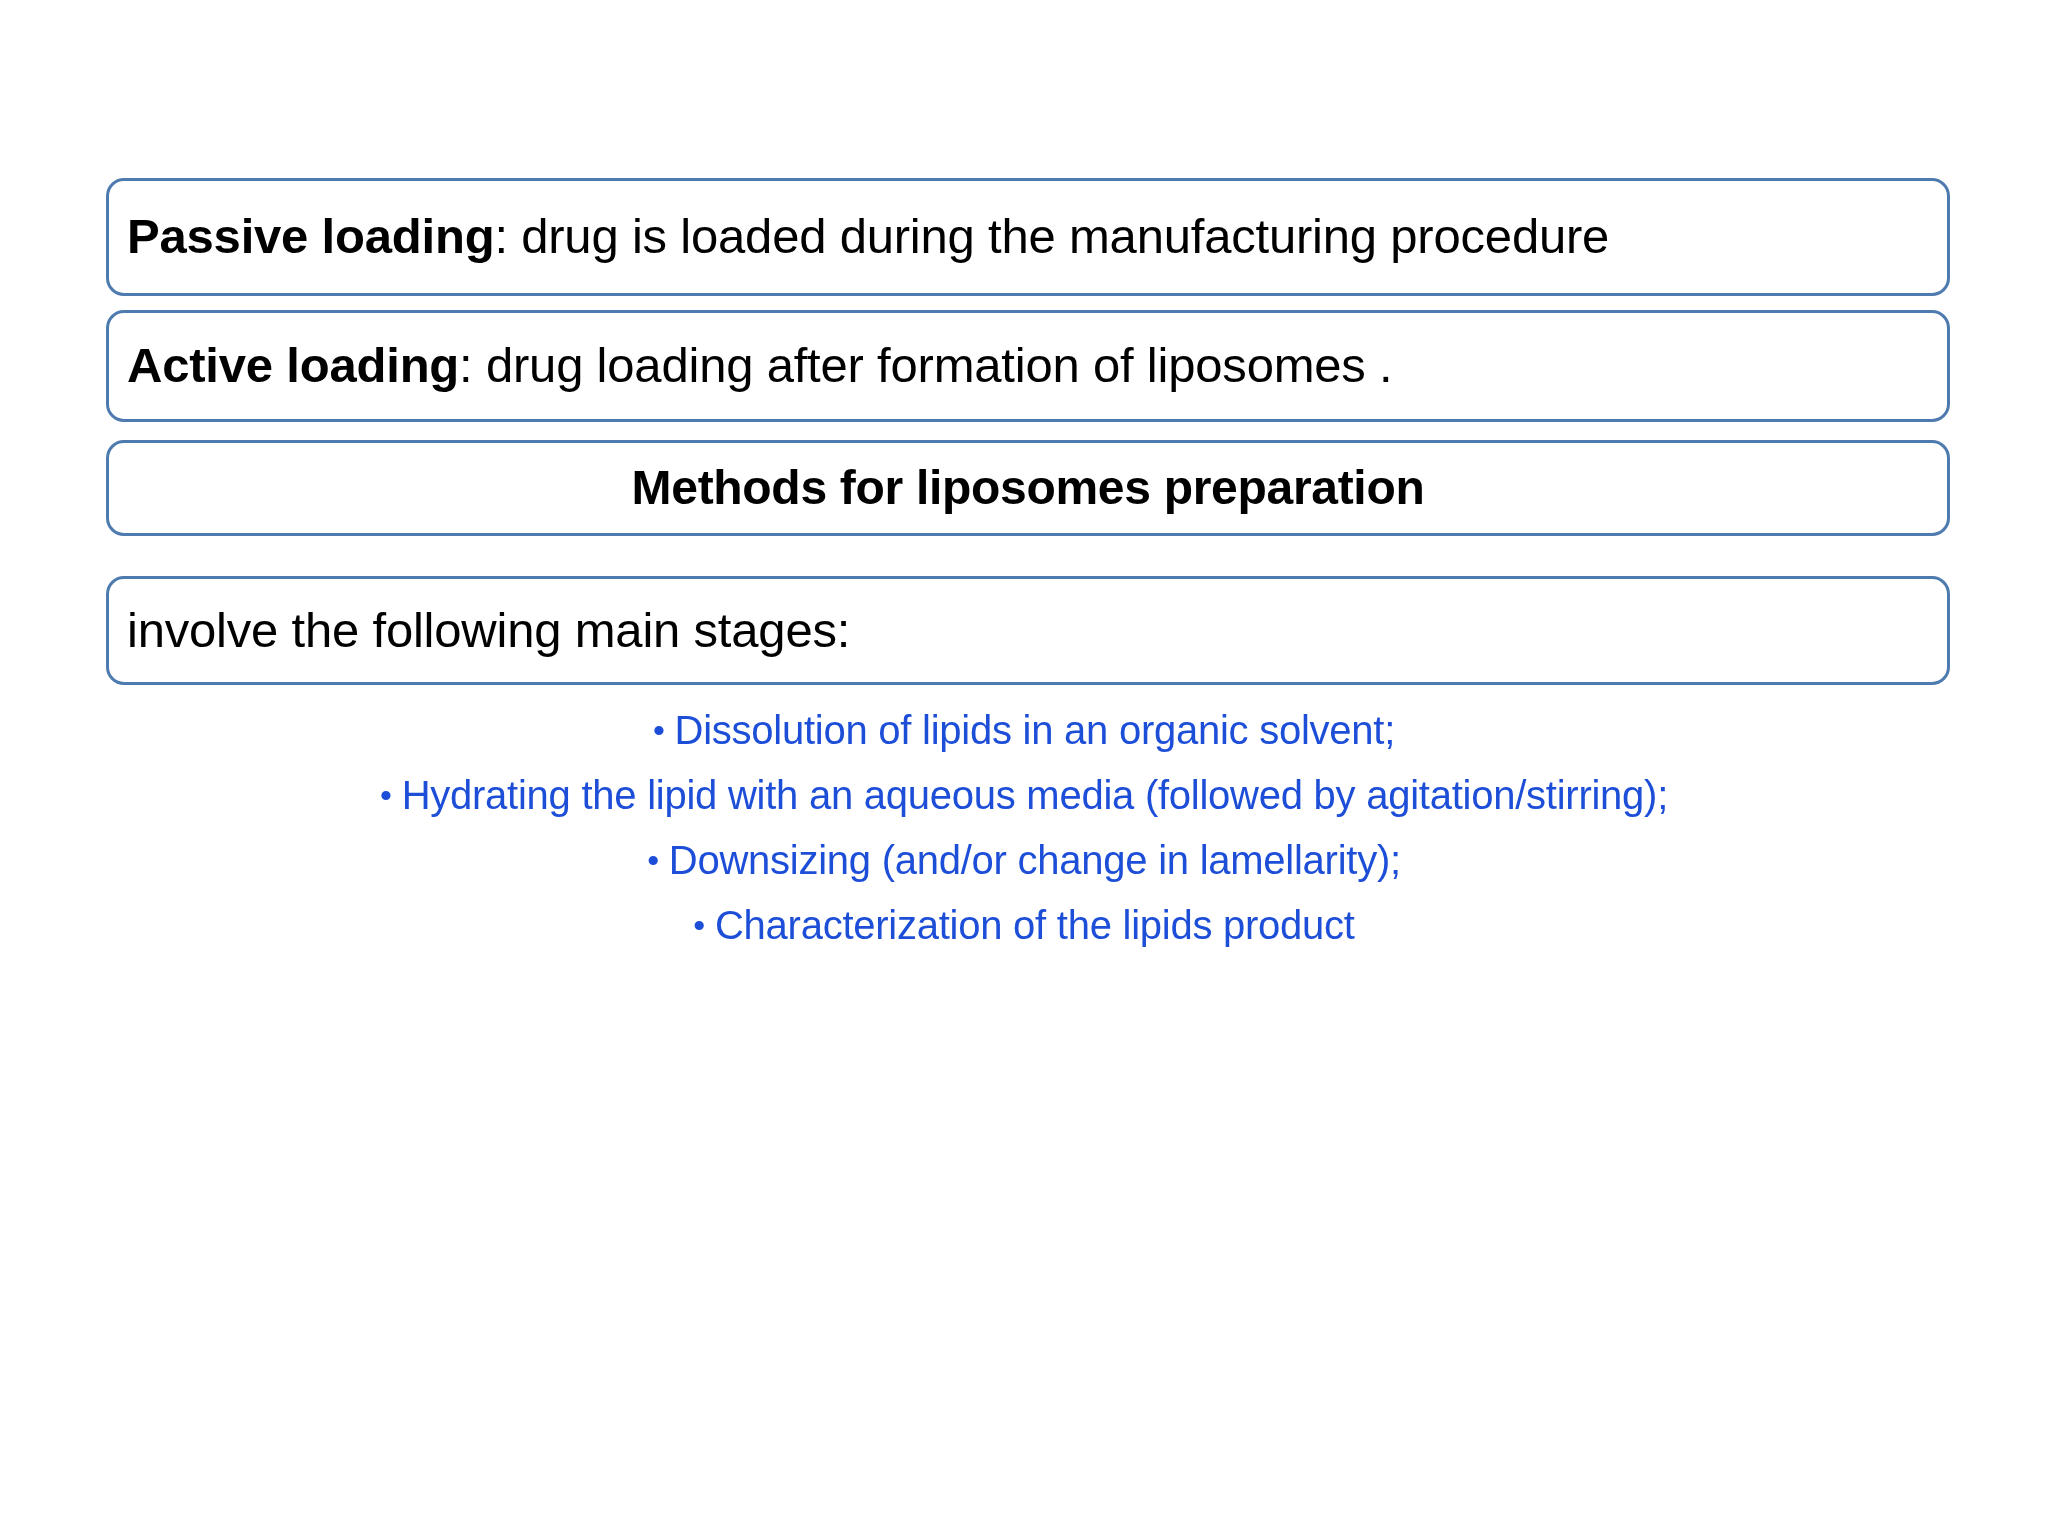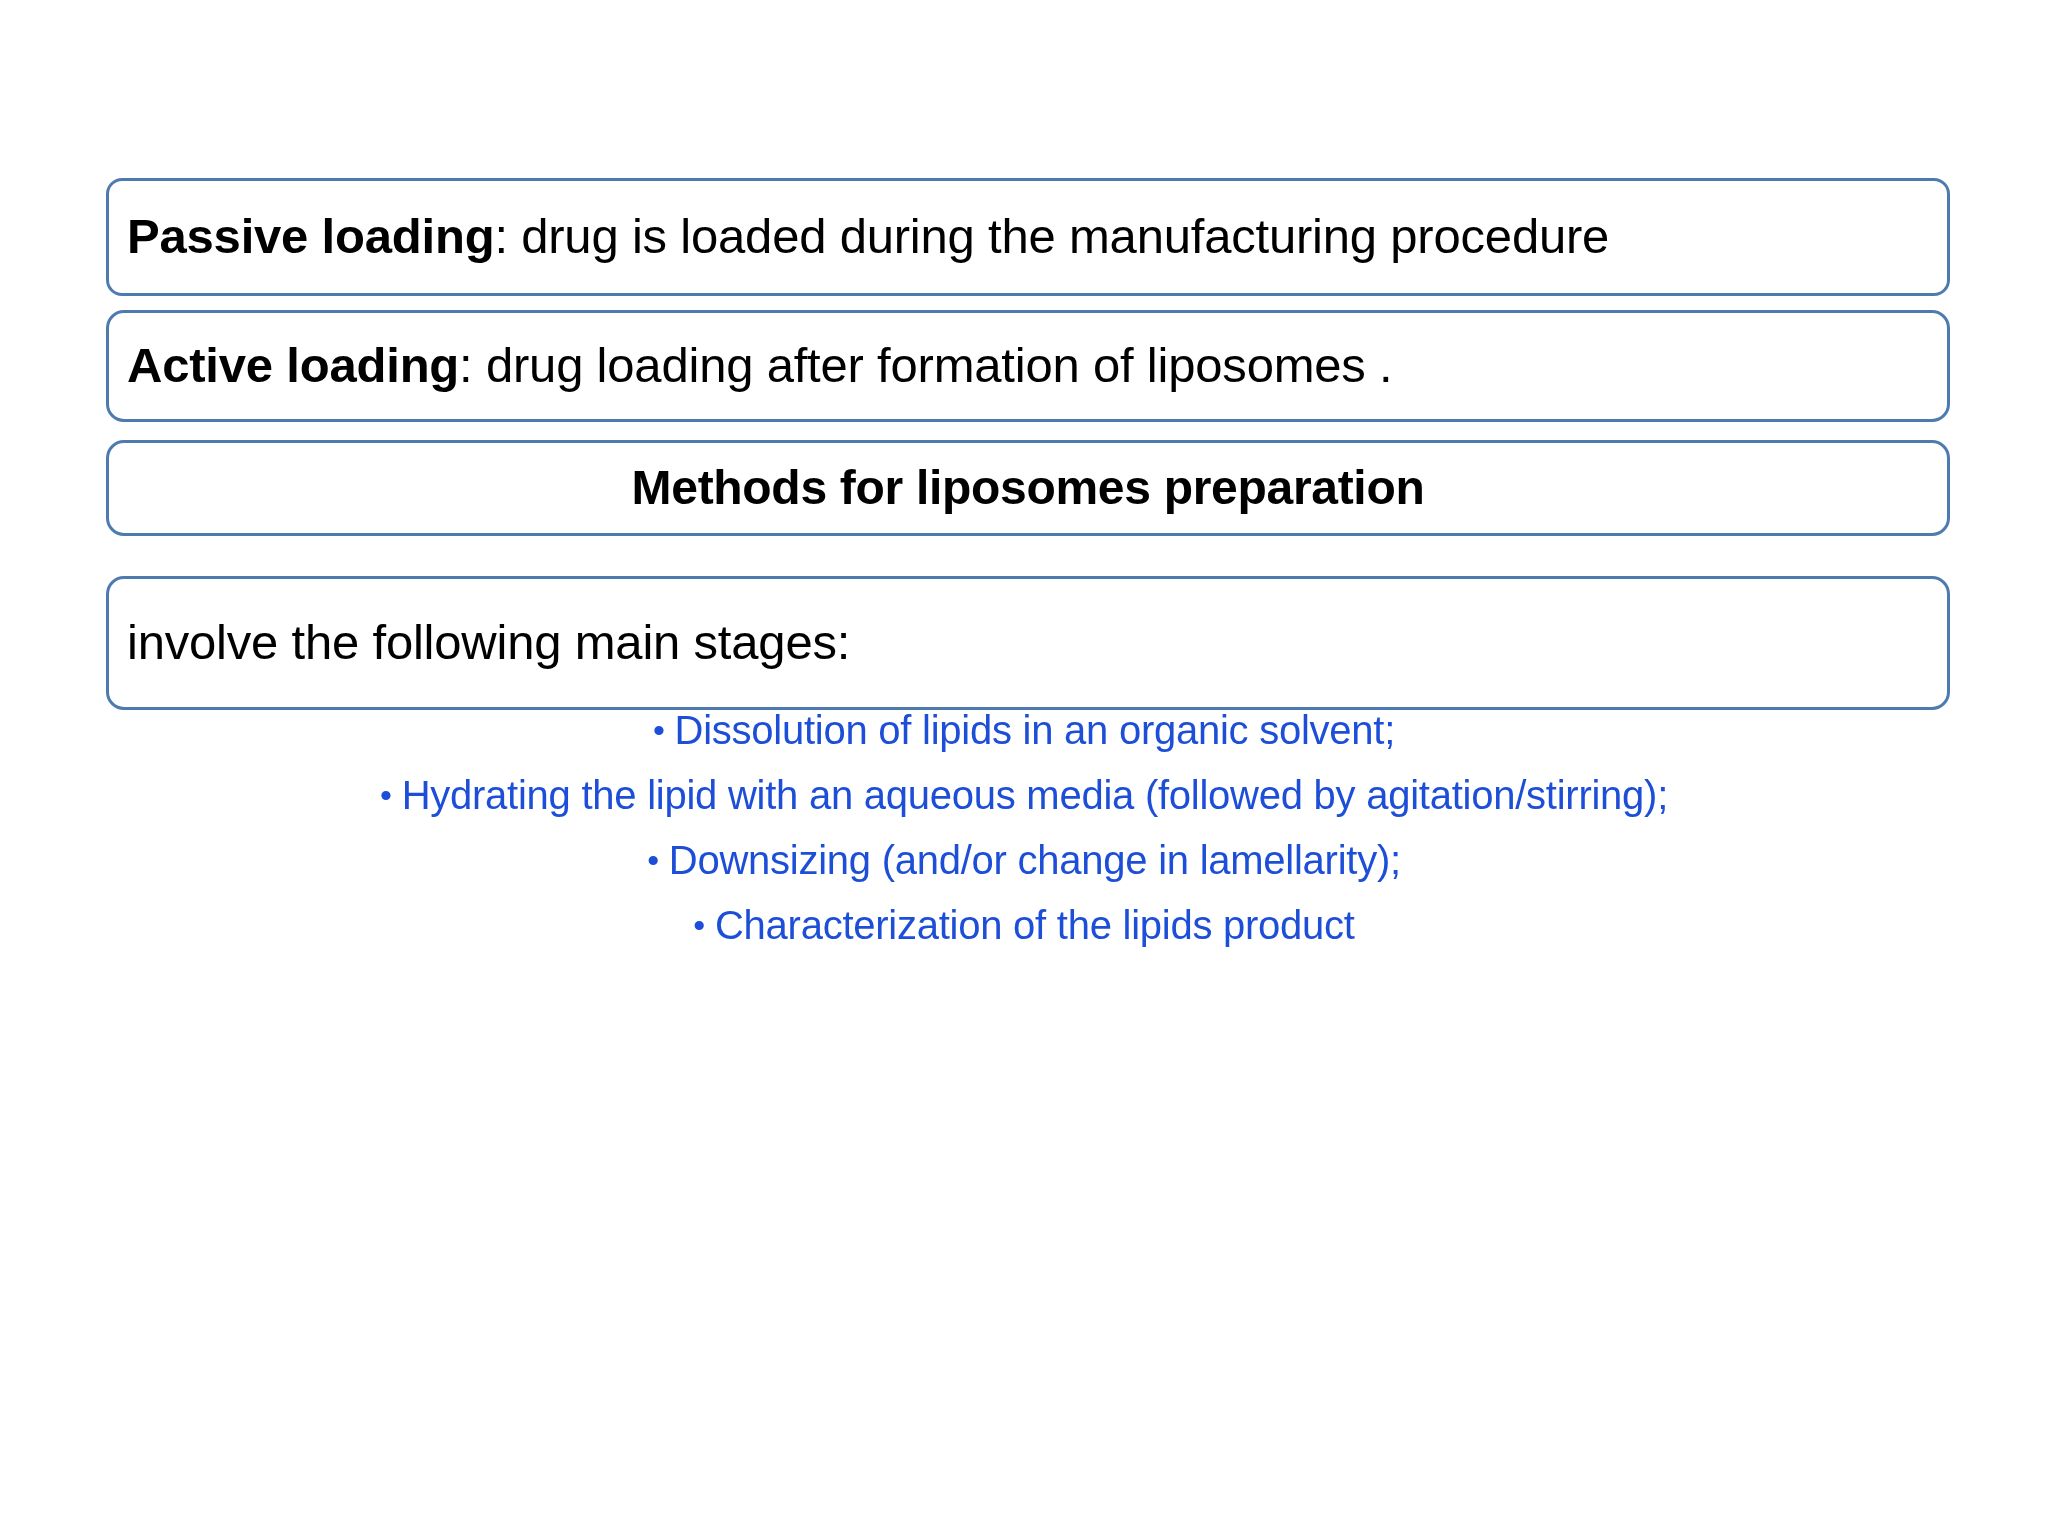--- a/index.html
+++ b/index.html
@@ -40,24 +40,24 @@
     font-size: 49px;
     line-height: 1.05;
     letter-spacing: -0.2px;
     white-space: nowrap;
     font-weight: 400;
   }
   .box-text .lead {
     font-weight: 700;
   }
 
-  #box-passive  { top: 178px; height: 118px; border-radius: 16px; }
+  #box-passive  { top: 178px; height: 118px; }
   #box-active   { top: 310px; height: 112px; }
   #box-methods  { top: 440px; height: 96px; justify-content: center; }
-  #box-involve  { top: 576px; height: 134px; }
+  #box-involve  { top: 576px; height: 109px; }
 
   #box-methods .box-text {
     font-weight: 700;
     text-align: center;
     font-size: 48px;
     letter-spacing: -0.3px;
   }
 
   
   #stages {

